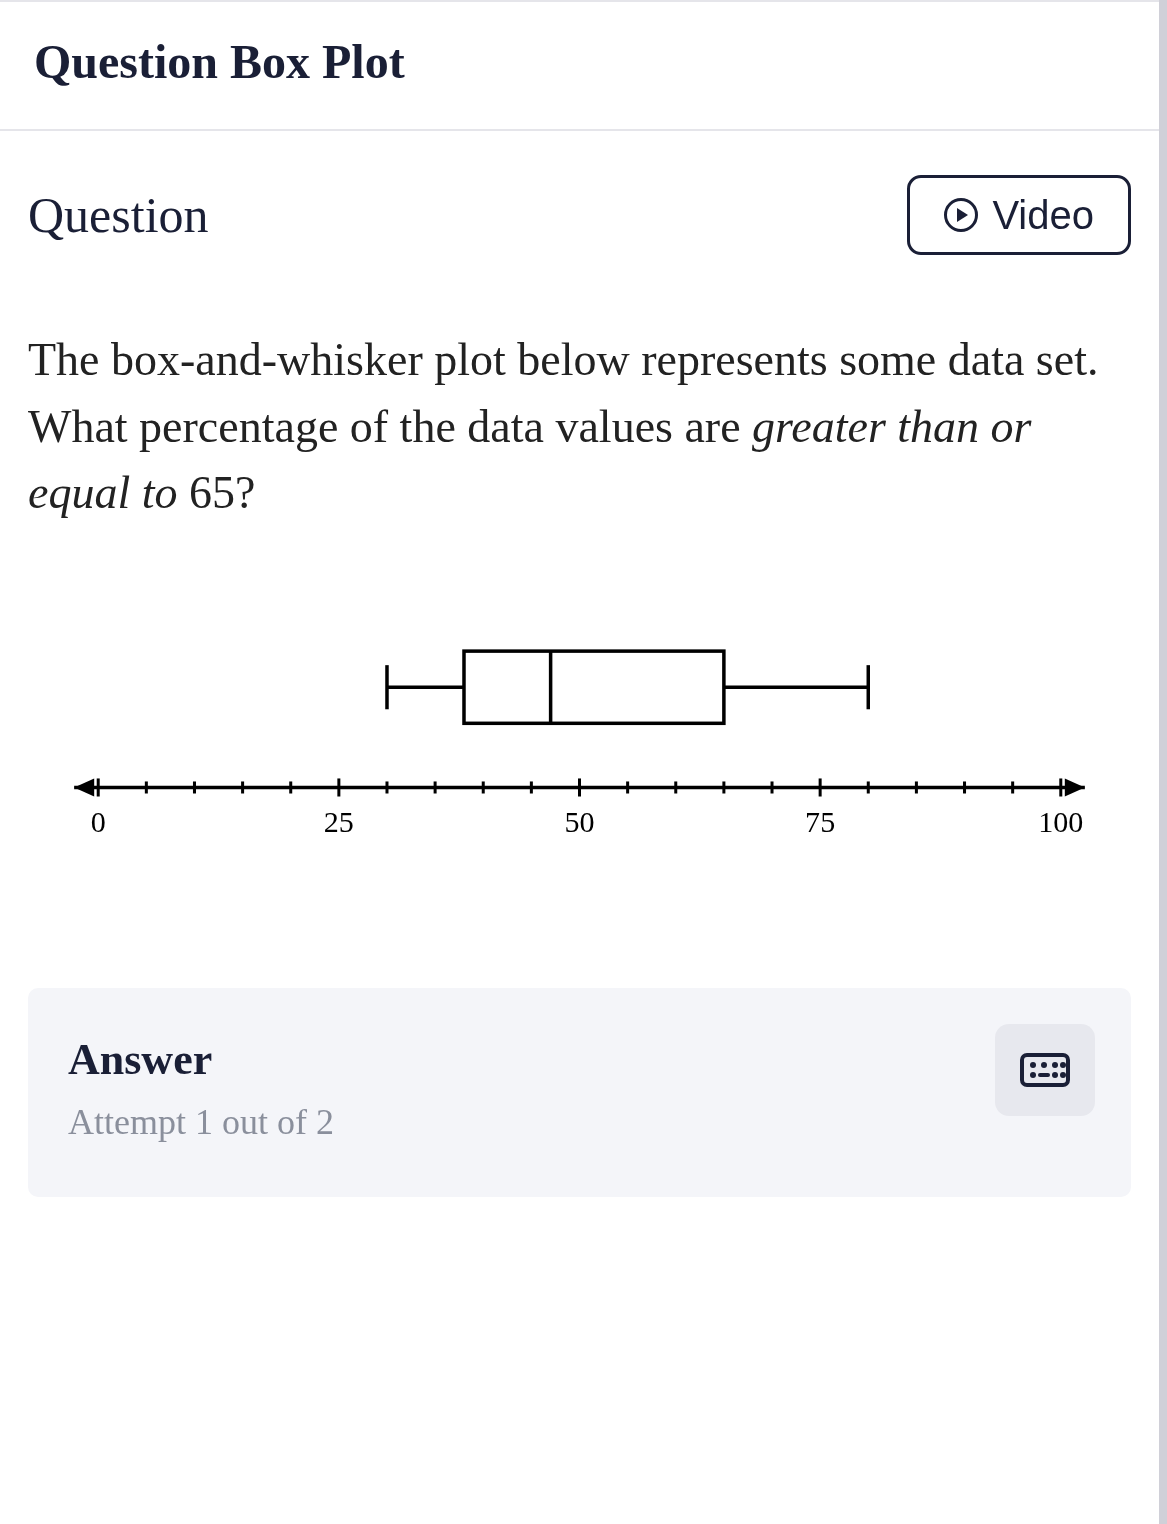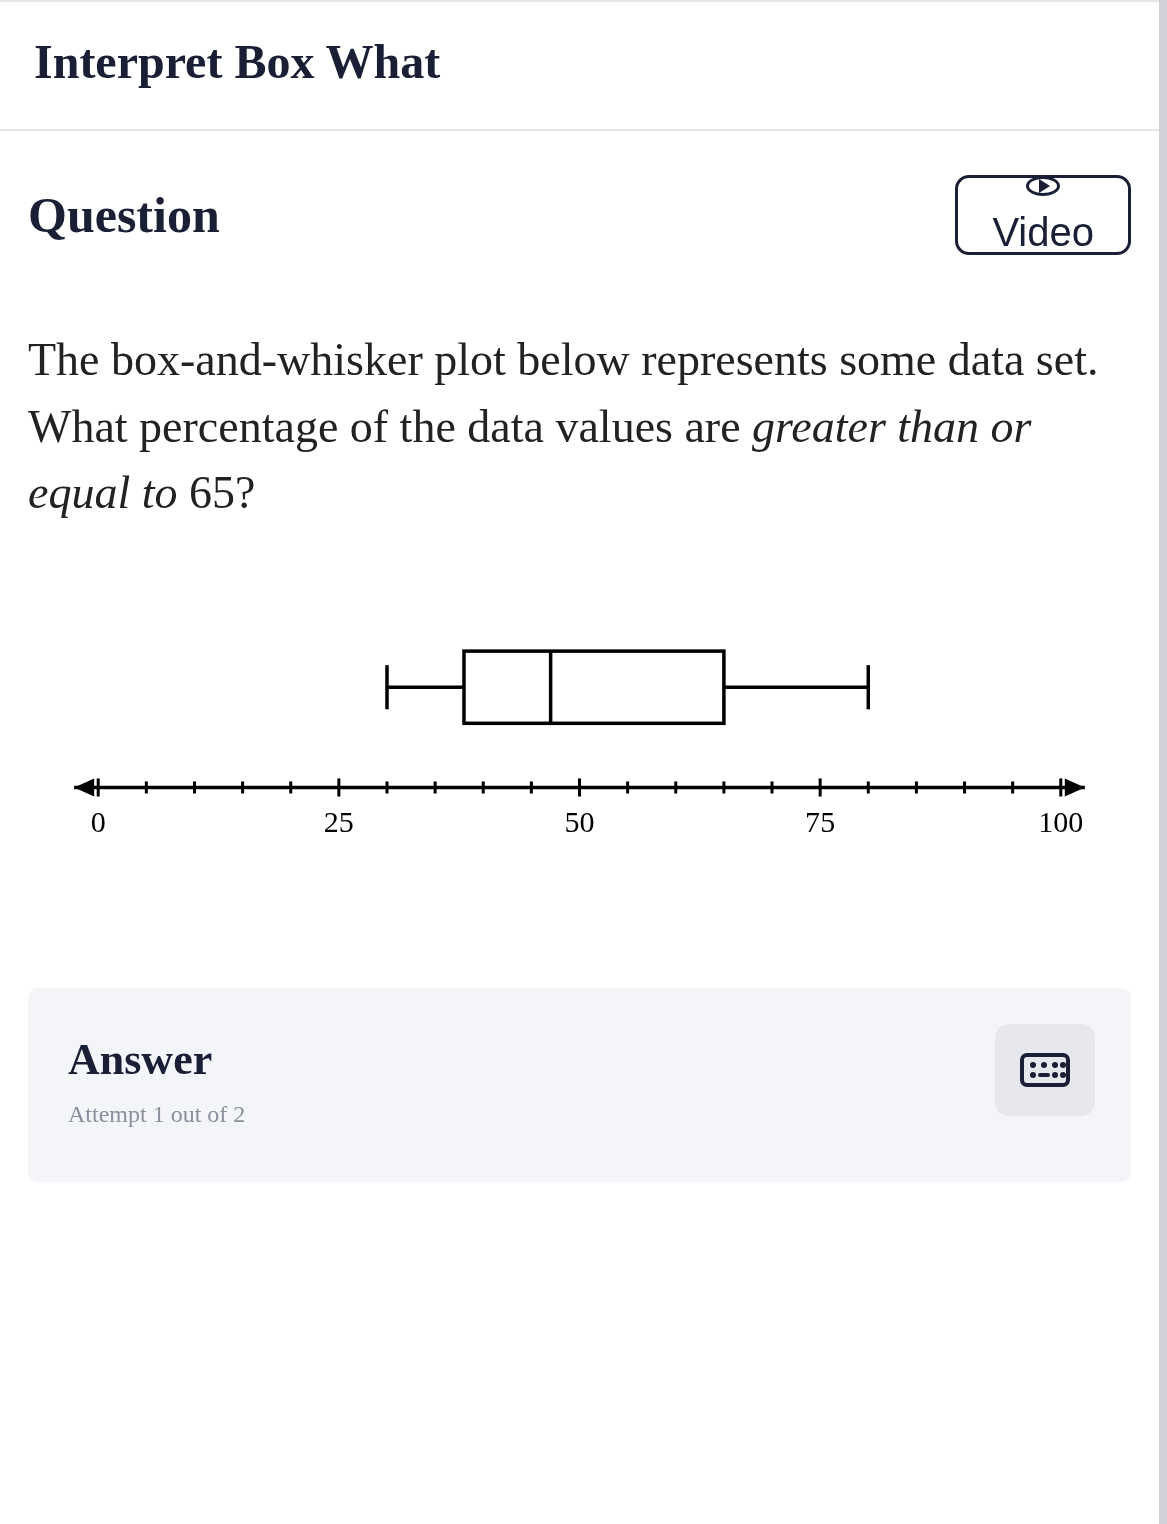--- a/index.html
+++ b/index.html
@@ -22,38 +22,37 @@
   }
   .question-row {
     display: flex;
     align-items: center;
     justify-content: space-between;
     padding: 44px 28px 12px 28px;
     gap: 22px;
   }
   .question-heading {
     font-size: 50px;
-    font-weight: 700;
+    font-weight: 400;
   }
   .btn-group { display: flex; gap: 26px; }
   .pill-btn {
     display: inline-flex;
     align-items: center;
-    justify-content: center;
+    justify-content: flex-start;
     gap: 14px;
     border: 3px solid #1a1f36;
     background: #fff;
     border-radius: 14px;
     height: 80px;
     padding: 0 34px;
     font-family: 'Segoe UI', Arial, sans-serif;
     font-size: 40px;
     color: #1a1f36;
     cursor: pointer;
-    flex-direction: column;
   }
   .play-icon {
     width: 34px; height: 34px;
     border: 3px solid #1a1f36;
     border-radius: 50%;
     display: inline-flex;
     align-items: center;
     justify-content: center;
   }
   .play-icon::before {
@@ -83,21 +82,21 @@
     padding: 46px 40px 54px 40px;
     position: relative;
   }
   .answer-title {
     font-size: 44px;
     font-weight: 700;
     margin-bottom: 16px;
   }
   .attempt {
     font-family: Georgia, serif;
-    font-size: 24px;
+    font-size: 36px;
     color: #8a8f9c;
   }
   .keypad-btn {
     position: absolute;
     right: 36px;
     top: 36px;
     width: 100px; height: 92px;
     border-radius: 14px;
     background: #e7e8ee;
     display: flex;
@@ -140,21 +139,21 @@
     left: 14px; bottom: 6px;
     width: 12px; height: 4px;
     background: #1a1f36;
     border-radius: 2px;
   }
 </style>
 </head>
 <body>
 
 <div class="topbar">
-  <h1 class="page-title">Interpret Box What</h1>
+  <h1 class="page-title">Question Box Plot</h1>
 </div>
 
 <div class="question-row">
   <div class="question-heading">Question</div>
   <div class="btn-group">
     <button class="pill-btn">
       <span class="play-icon"></span>
       <span>Video</span>
     </button>
   </div>

